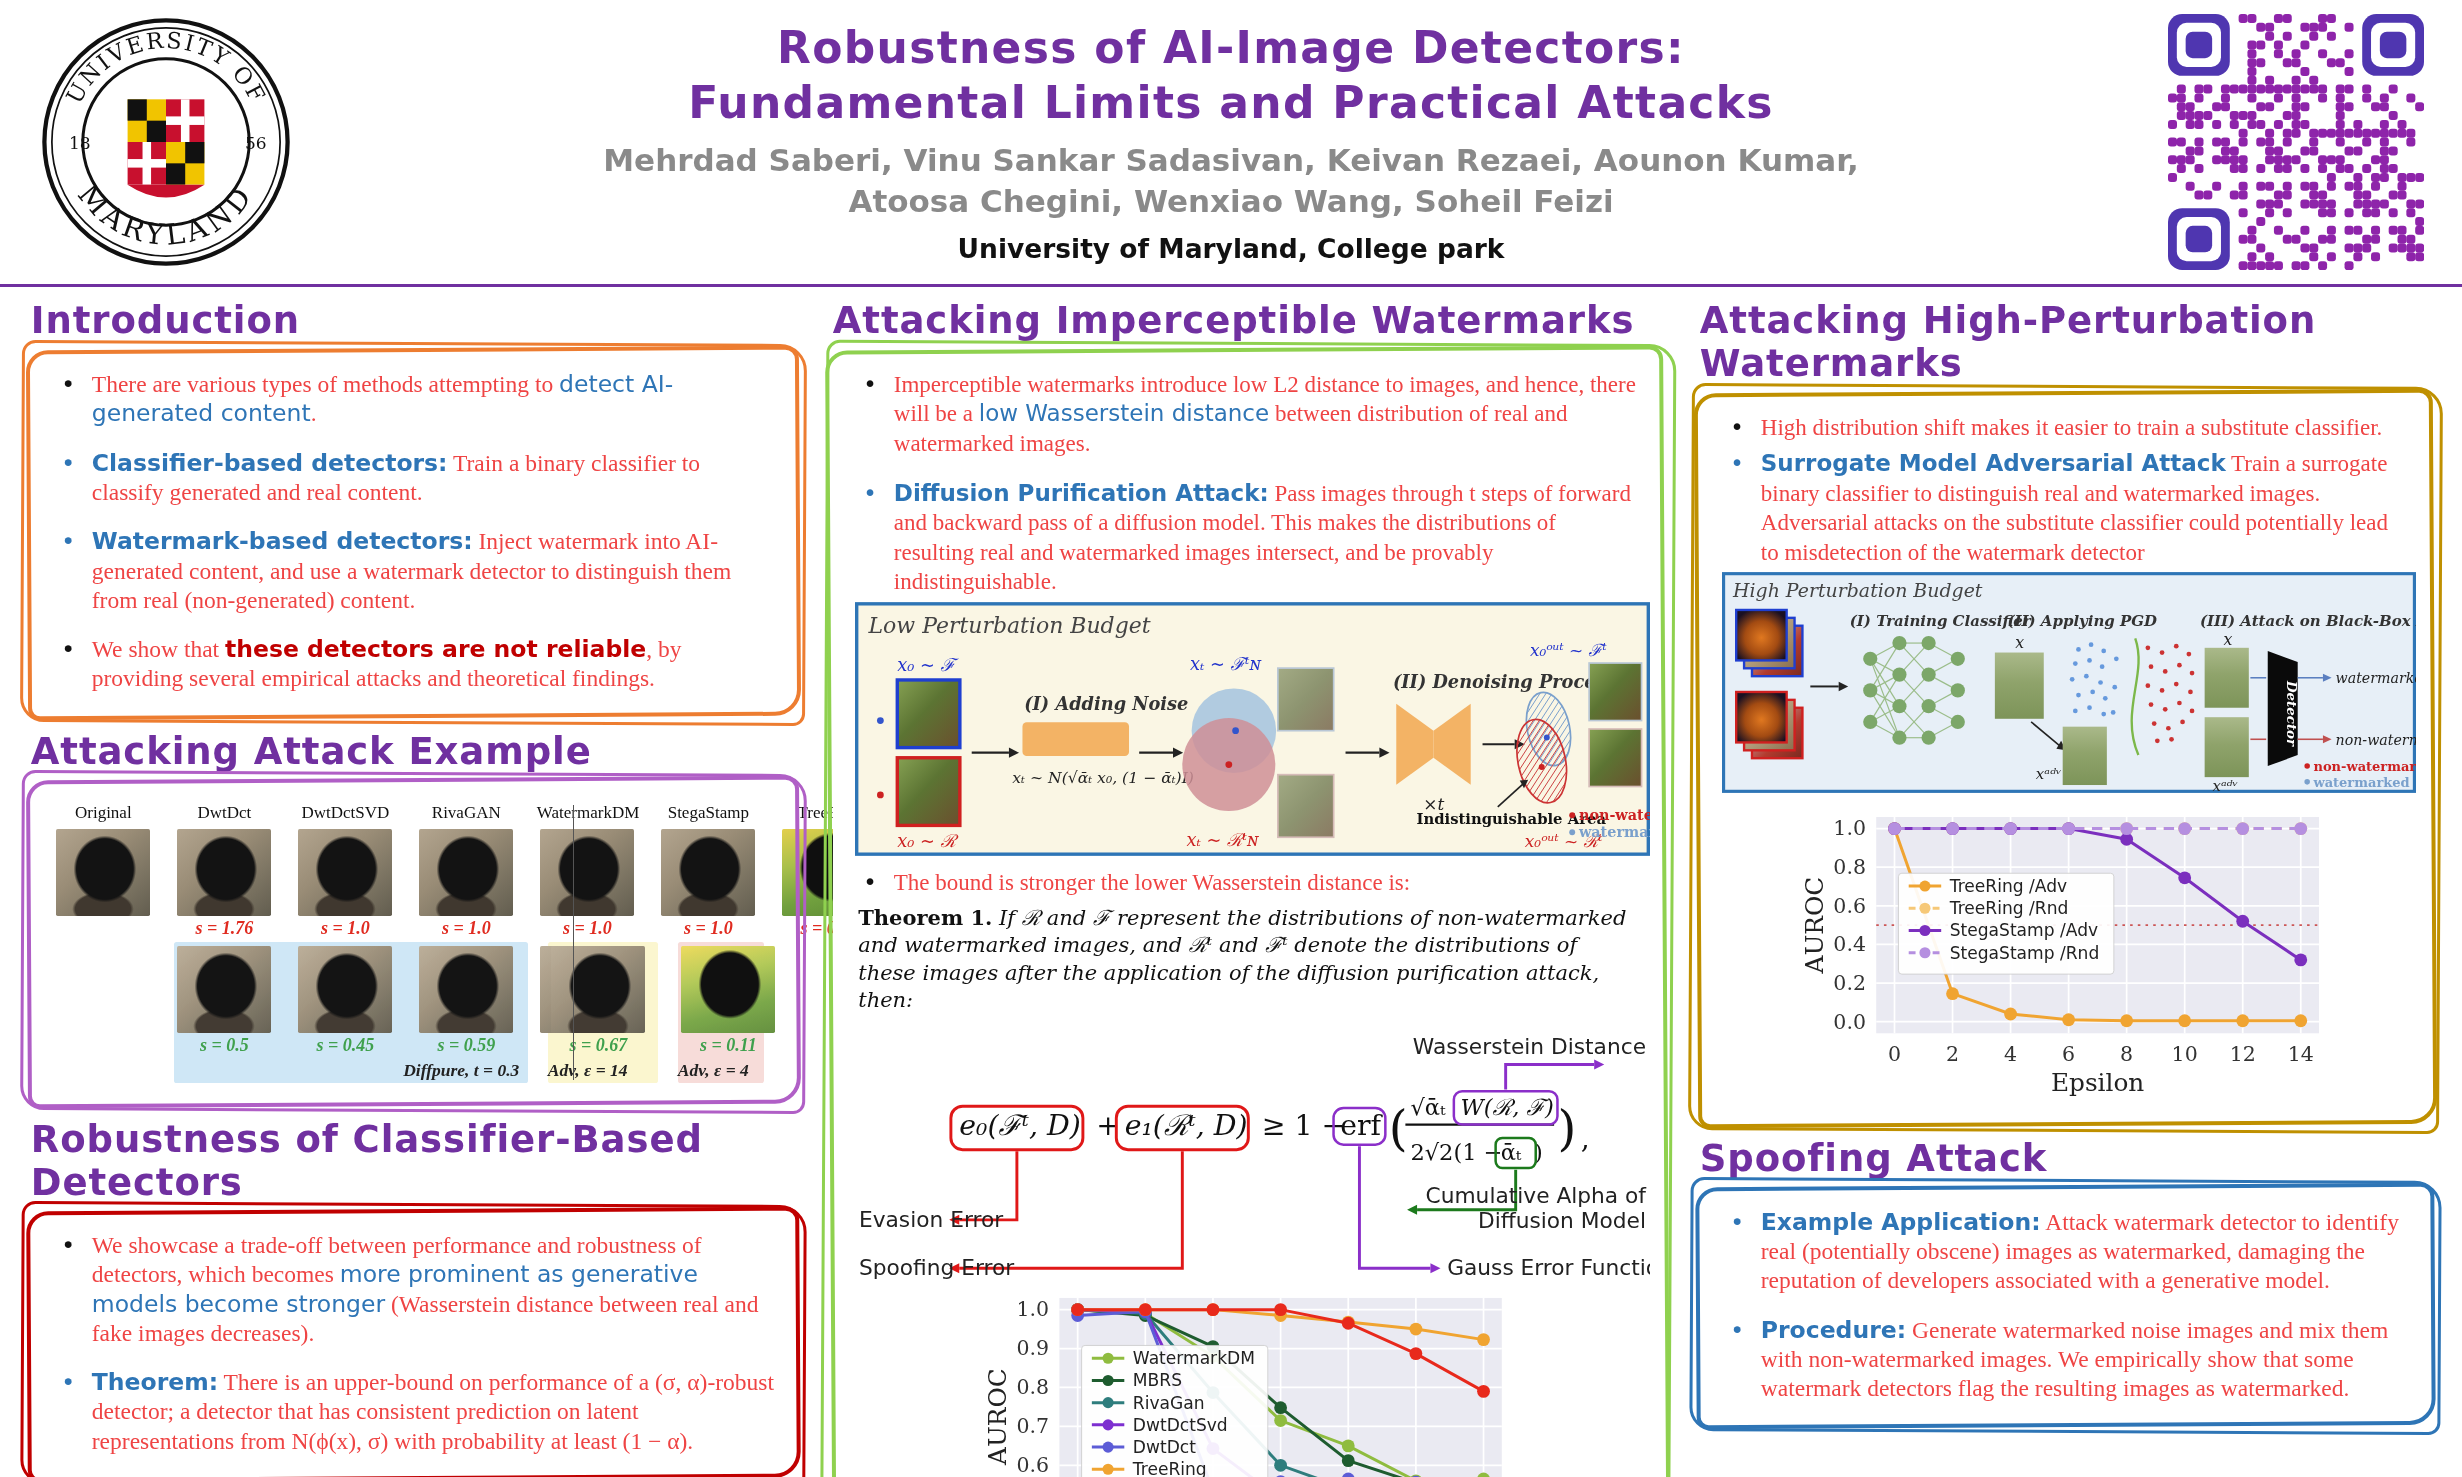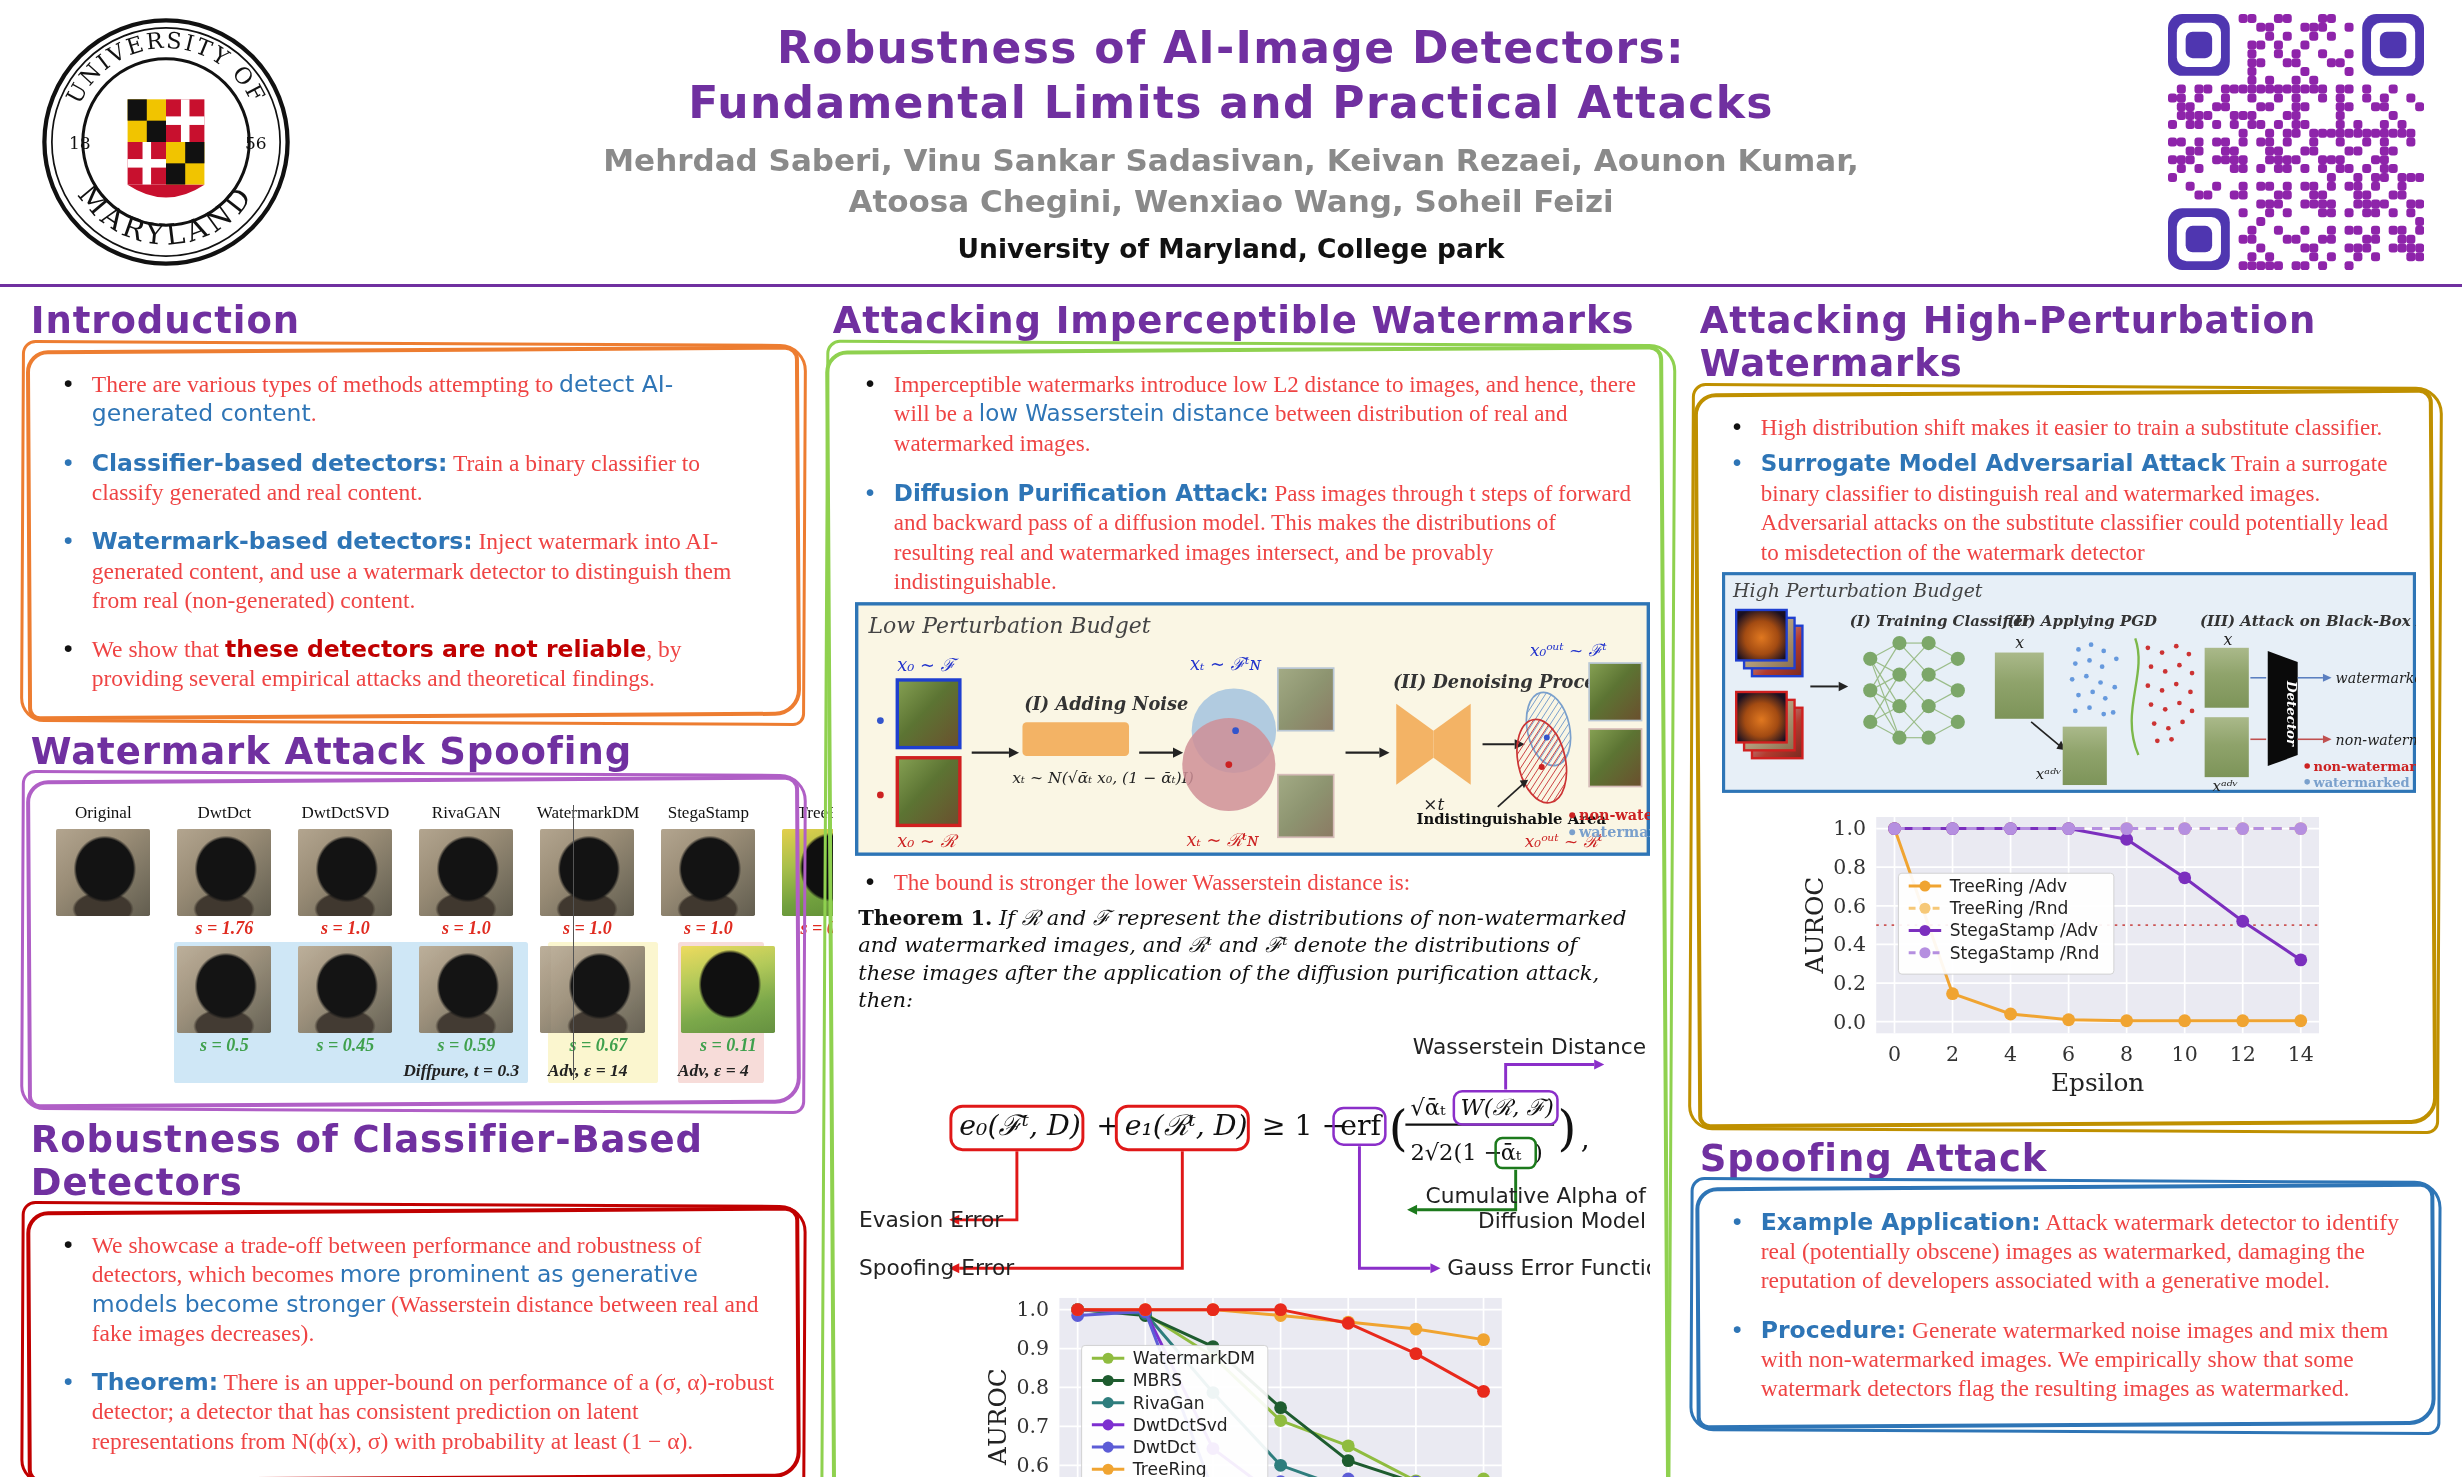--- a/index.html
+++ b/index.html
@@ -428,21 +428,21 @@
       <div class="sec-h">Introduction</div>
       <div class="sketch box-orange">
         <ul class="bullets">
           <li><span class="sg-k">There are various types of methods attempting to </span><span class="sg-bl">detect AI-generated content</span><span class="sg-k">.</span></li>
           <li class="bdot"><span class="sg-blb">Classifier-based detectors:</span><span class="sg-k"> Train a binary classifier to classify generated and real content.</span></li>
           <li class="bdot"><span class="sg-blb">Watermark-based detectors:</span><span class="sg-k"> Inject watermark into AI-generated content, and use a watermark detector to distinguish them from real (non-generated) content.</span></li>
           <li><span class="sg-k">We show that </span><span class="sg-rdb">these detectors are not reliable</span><span class="sg-k">, by providing several empirical attacks and theoretical findings.</span></li>
         </ul>
       </div>
 
-      <div class="sec-h">Watermark Attack Spoofing</div>
+      <div class="sec-h">Attacking Attack Example</div>
       <div class="sketch box-purple wefig">
         <div class="we-row">
           <div class="we-cell we-colhead">Original</div>
           <div class="we-cell we-colhead">DwtDct</div>
           <div class="we-cell we-colhead">DwtDctSVD</div>
           <div class="we-cell we-colhead">RivaGAN</div>
           <div class="we-cell we-colhead">WatermarkDM</div>
           <div class="we-cell we-colhead">StegaStamp</div>
           <div class="we-cell we-colhead">TreeRing</div>
         </div>

